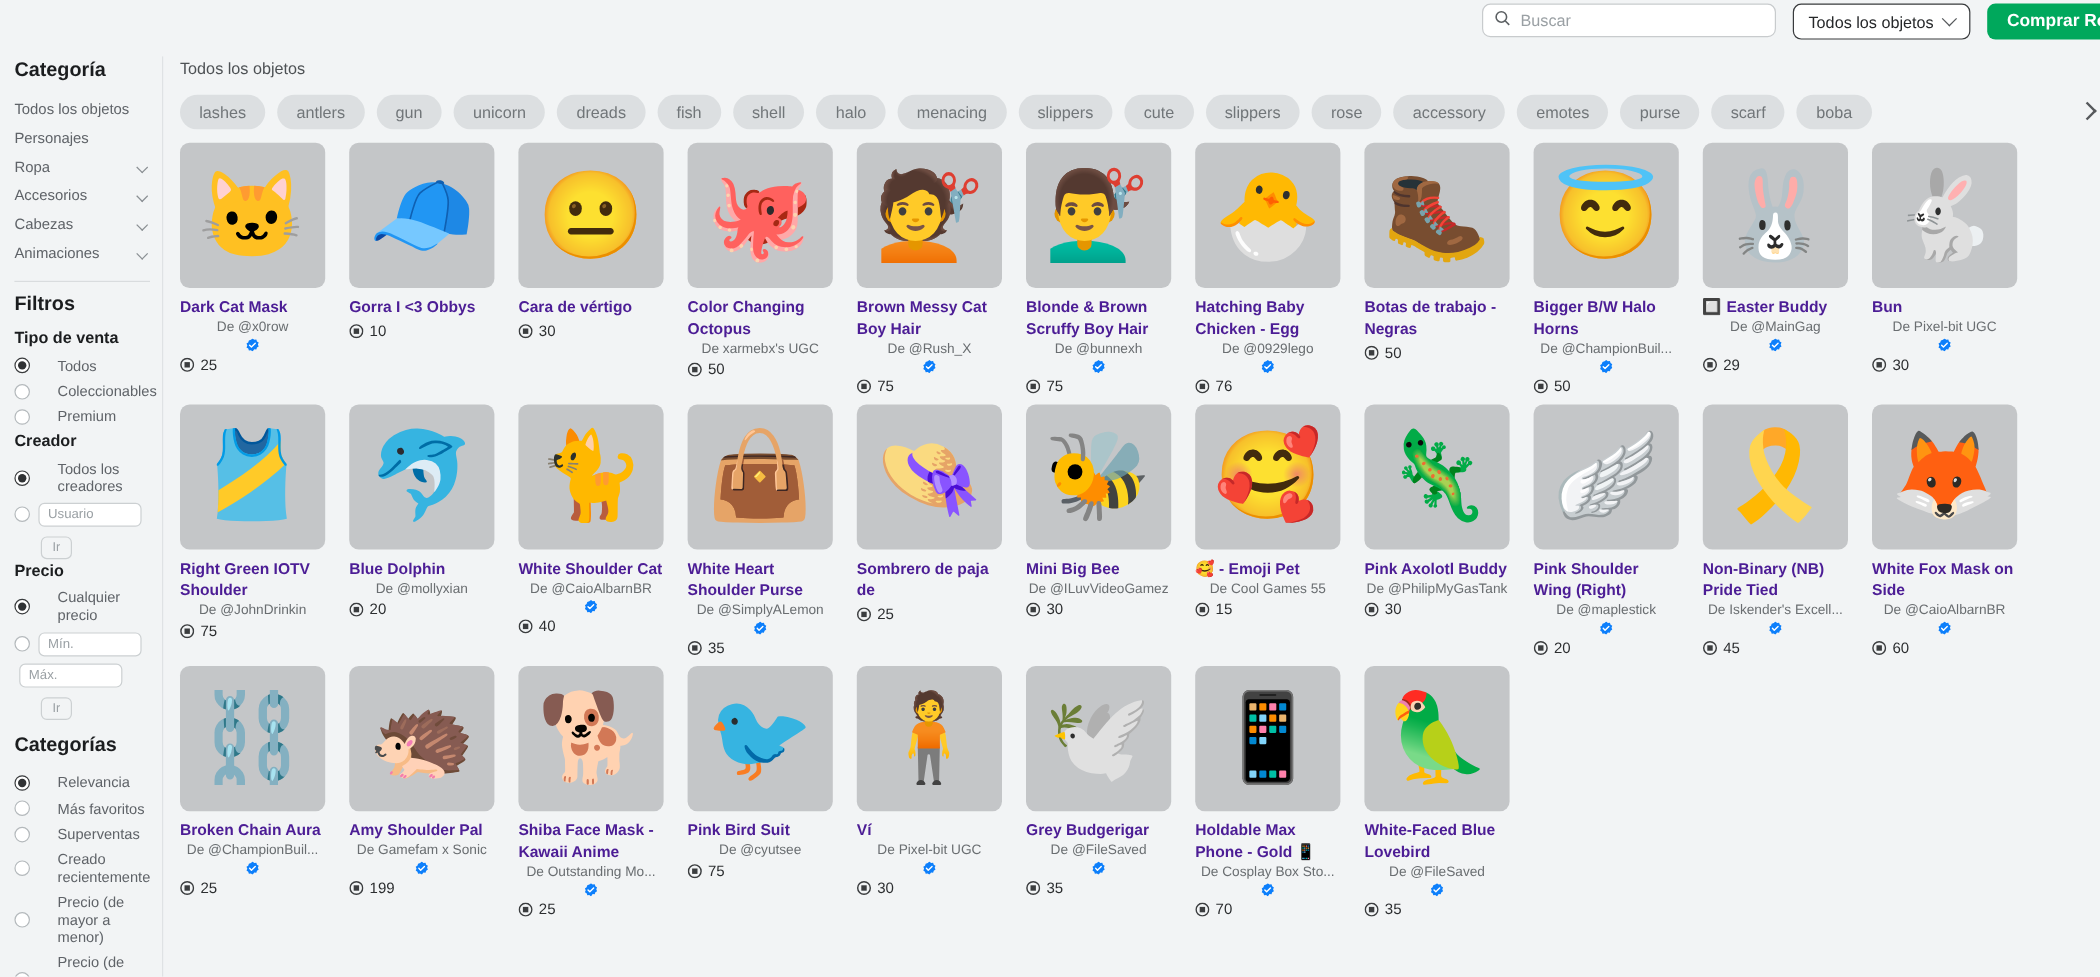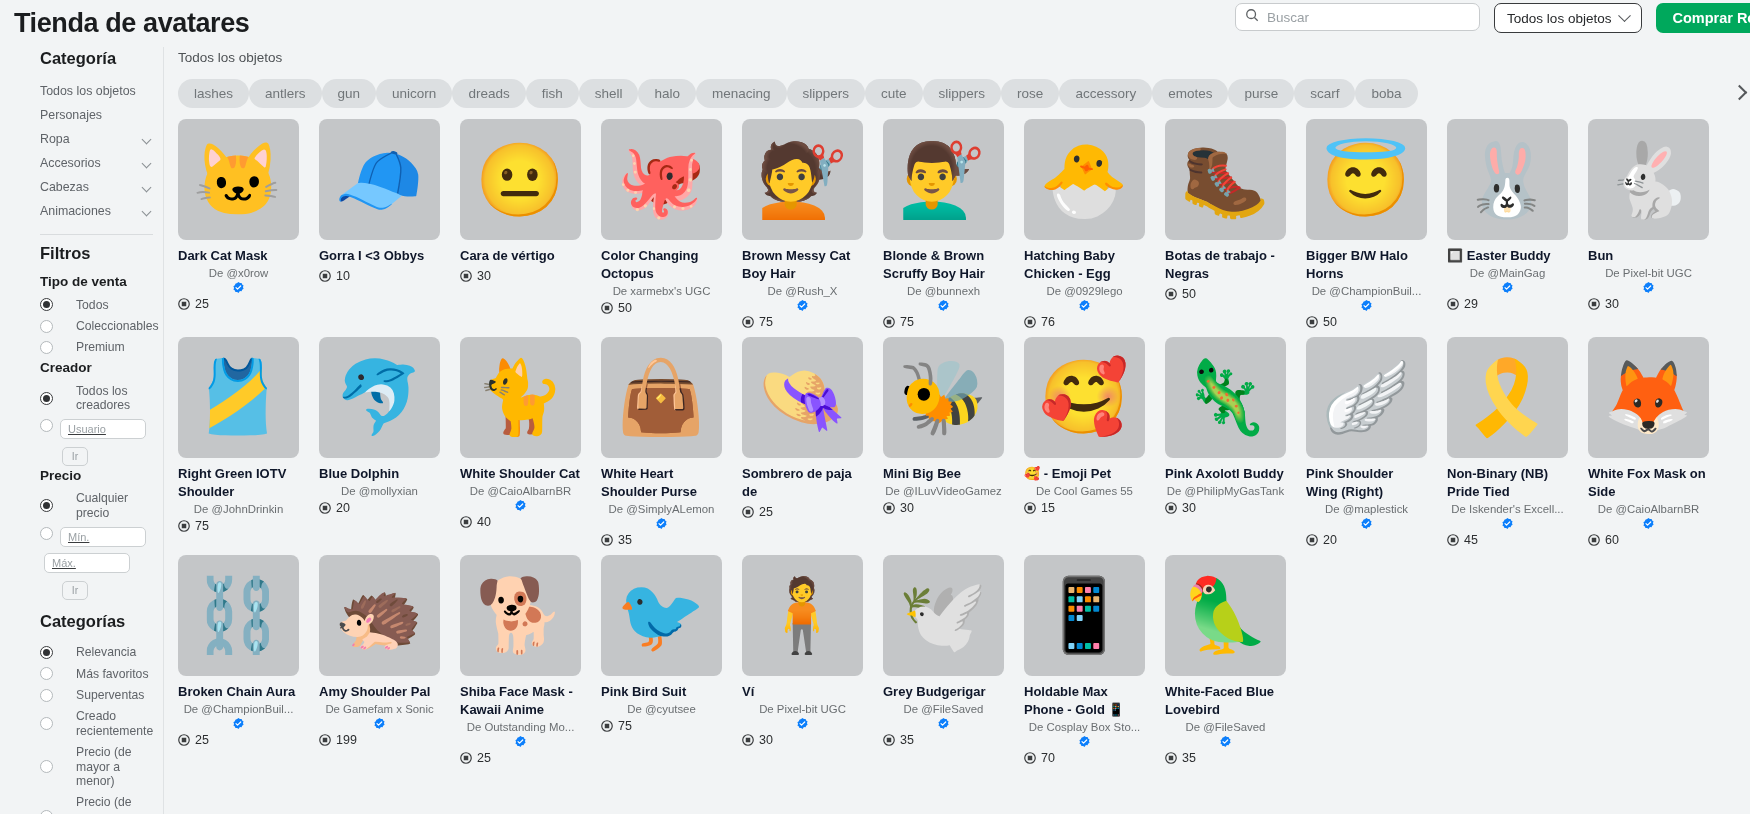--- a/index.html
+++ b/index.html
@@ -49,21 +49,21 @@
   .chev { width: 9px; height: 9px; border-right: 1.5px solid #55585b; border-bottom: 1.5px solid #55585b; transform: rotate(45deg) translate(-2px,-2px); }
   .buy-robux {
     height: 30px; background: #00a85c; color: #fff;
     font-size: 14.5px; font-weight: bold; border: none; border-radius: 7px;
     padding: 0 16px; cursor: pointer; white-space: nowrap;
     display: flex; align-items: center;
     margin-right: -48px;
   }
 
   
-  .body { flex: 1 1 auto; display: flex; min-height: 0; padding-left: 28px; }
+  .body { flex: 1 1 auto; display: flex; min-height: 0; }
 
   
   .sidebar {
     width: 136px; flex: 0 0 136px;
     border-right: 1px solid #dfe2e4;
     padding: 0 10px 0 12px;
     overflow: hidden;
   }
   .side-h1 { font-size: 16.5px; font-weight: bold; color: #1b1d1f; margin: 2px 0 11px; }
   .side-h2 { font-size: 13.5px; font-weight: bold; color: #1b1d1f; margin: 2px 0 5px; }
@@ -98,26 +98,26 @@
     font-family: "Liberation Sans", sans-serif; outline: none;
   }
   .field::placeholder { color: #9aa0a4; }
   .go-btn {
     margin: 5px 0 0 22px; width: 26px; height: 19px;
     border: 1px solid #ccd0d2; border-radius: 5px; background: transparent;
     font-size: 10.5px; color: #9aa0a4; cursor: pointer;
     font-family: "Liberation Sans", sans-serif;
     display: flex; align-items: center; justify-content: center;
   }
-  .indent-row { display: flex; gap: 7px; padding: 3px 0; text-decoration: underline; }
+  .indent-row { display: flex; align-items: center; gap: 7px; padding: 3px 0; }
 
   
   .main { flex: 1 1 auto; padding: 0 0 0 14px; overflow: hidden; position: relative; }
   .crumb { font-size: 13.5px; color: #4e5255; margin: 3px 0 13px; }
-  .chips { display: flex; gap: 0; align-items: center; position: relative; height: 30px; overflow: hidden; }
+  .chips { display: flex; gap: 10px; align-items: center; position: relative; height: 30px; overflow: hidden; }
   .chip {
     background: #dcdfe1; color: #717679; border: none;
     border-radius: 15px; height: 29px; padding: 0 16px;
     font-size: 13.5px; cursor: pointer; white-space: nowrap;
     font-family: "Liberation Sans", sans-serif;
     display: flex; align-items: center;
   }
   .chips-next {
     position: absolute; right: 0; top: 0; height: 29px; width: 34px;
     background: linear-gradient(to right, rgba(242,244,245,0) 0%, #f2f4f5 45%);
@@ -135,21 +135,21 @@
     row-gap: 8px;
   }
   .card { width: 121px; cursor: pointer; }
   .thumb {
     width: 121px; height: 121px; border-radius: 8px;
     background: #c4c6c8; position: relative; overflow: hidden;
     display: flex; align-items: center; justify-content: center;
   }
   .thumb .art { font-size: 72px; line-height: 1; user-select: none; }
   .card-name {
-    font-size: 13px; font-weight: bold; color: #0f172a;
+    font-size: 13px; font-weight: bold; color: #4c1d95;
     line-height: 1.38; margin-top: 7px;
     display: -webkit-box; -webkit-line-clamp: 2; -webkit-box-orient: vertical;
     overflow: hidden; word-break: break-word;
   }
   .card-creator {
     font-size: 11.4px; color: #6a6e71; margin-top: 2px;
     white-space: nowrap; overflow: hidden; text-overflow: ellipsis;
     display: flex; align-items: center; gap: 3px; flex-direction: column;
   }
   .verified {
@@ -160,21 +160,20 @@
     margin-top: 4px; font-size: 12.5px; color: #2c2e30;
   }
   .robux-ico { flex: 0 0 12px; }
 </style>
 </head>
 <body>
 
 <div id="root">
 
   <div class="header">
-    <div class="page-title">Tienda de avatares</div>
 
     <div class="header-right">
       <div class="search-box">
         <span>
           <svg width="14" height="14" viewBox="0 0 16 16">
               <circle cx="7" cy="7" r="5" fill="none" stroke="#5c6063" stroke-width="1.5"></circle>
               <line x1="10.8" y1="10.8" x2="14.5" y2="14.5" stroke="#5c6063" stroke-width="1.5"></line>
             </svg>
         </span>
         <input class="search-input" type="text" placeholder="Buscar" style="">

